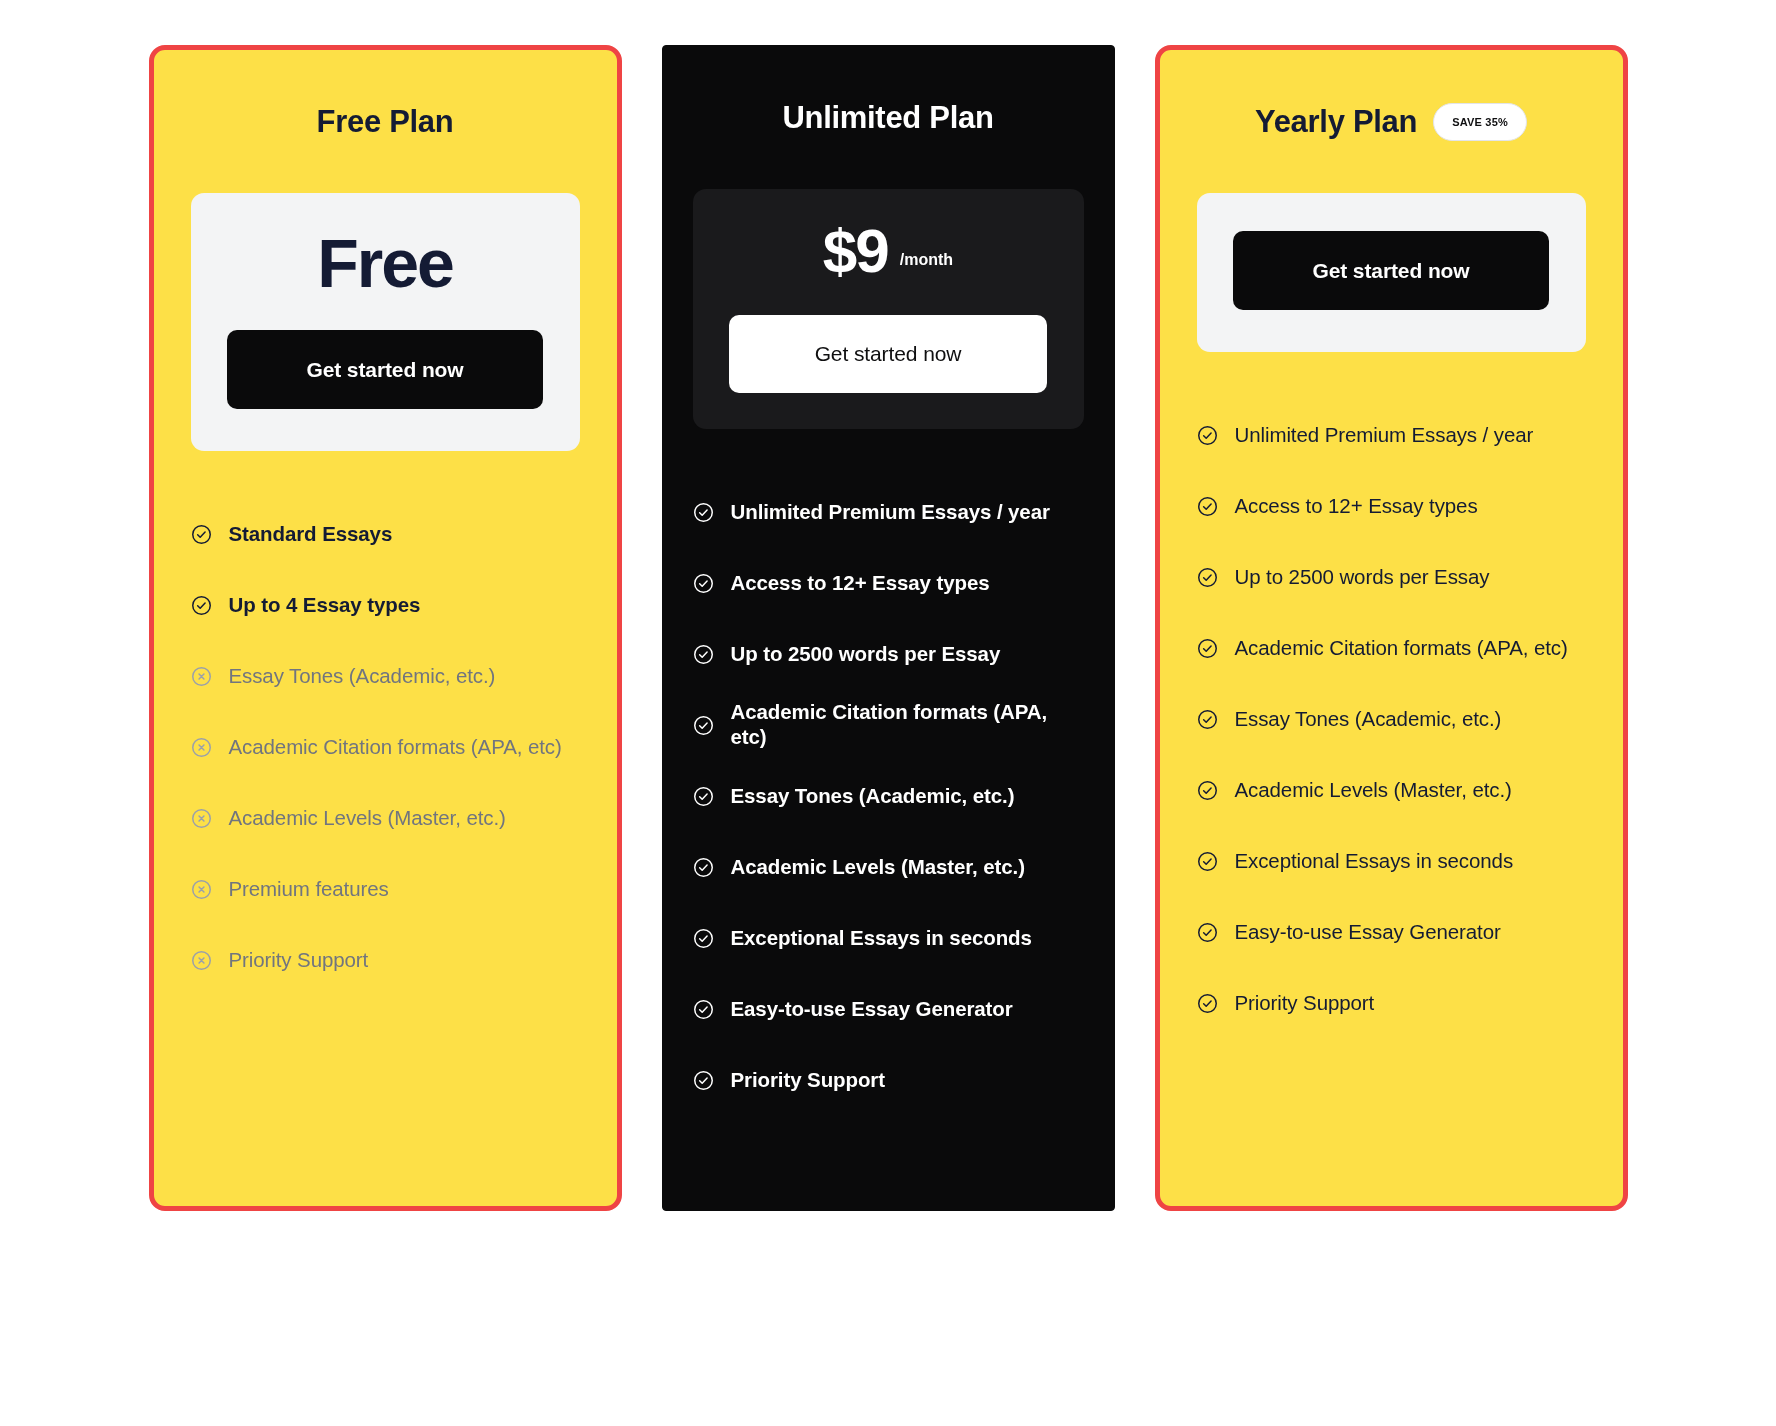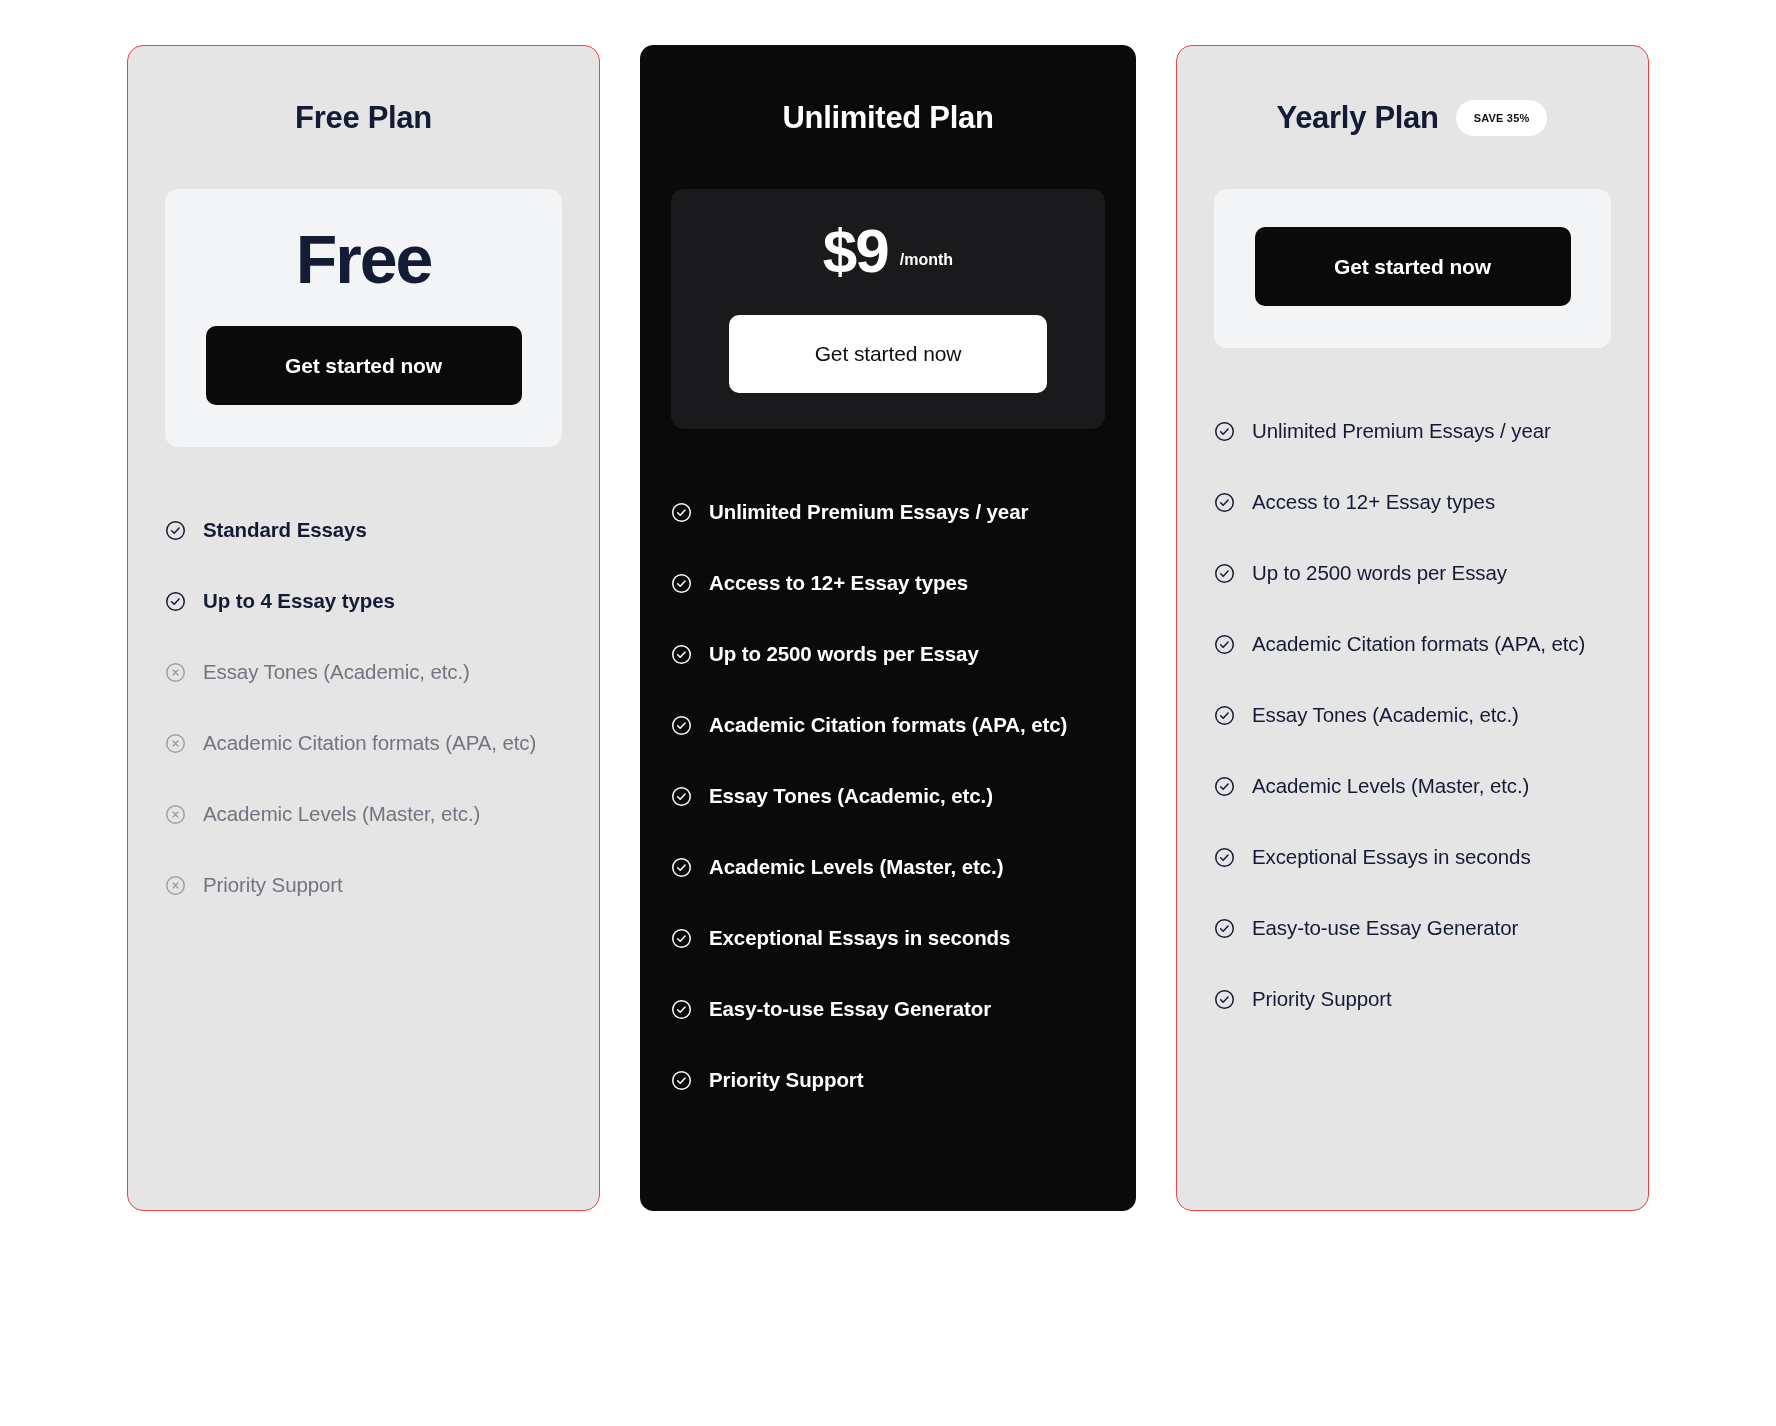--- a/index.html
+++ b/index.html
@@ -25,32 +25,32 @@
   
   .plan-card {
     position: relative;
     display: flex;
     flex-direction: column;
   }
 
   .plan-card.light {
     width: 473px;
     min-height: 1166px;
-    background: #e5e5e5;
-    border: 1px solid #ef4444;
+    background: #fde047;
+    border: 5px solid #ef4444;
     border-radius: 16px;
     padding: 0 37px;
   }
 
   .plan-card.dark {
-    width: 496px;
+    width: 453px;
     min-height: 1166px;
     background: #0a0a0b;
     border: 1px solid #0a0a0b;
-    border-radius: 13px;
+    border-radius: 4px;
     padding: 0 30px;
   }
 
   
   .plan-head {
     height: 143px;
     display: flex;
     align-items: center;
     justify-content: center;
     gap: 16px;
@@ -249,20 +249,27 @@
             <circle cx="12" cy="12" r="10" class="icon-stroke-gray" stroke-width="1.7"></circle>
             <path d="M9.2 9.2l5.6 5.6M14.8 9.2l-5.6 5.6" class="icon-stroke-gray" stroke-width="1.7" stroke-linecap="round"></path>
           </svg>
           <span class="feature-label">Academic Levels (Master, etc.)</span>
         </li>
         <li class="feature-item off">
           <svg class="feature-icon" viewBox="0 0 24 24" fill="none">
             <circle cx="12" cy="12" r="10" class="icon-stroke-gray" stroke-width="1.7"></circle>
             <path d="M9.2 9.2l5.6 5.6M14.8 9.2l-5.6 5.6" class="icon-stroke-gray" stroke-width="1.7" stroke-linecap="round"></path>
           </svg>
+          <span class="feature-label">Premium features</span>
+        </li>
+        <li class="feature-item off">
+          <svg class="feature-icon" viewBox="0 0 24 24" fill="none">
+            <circle cx="12" cy="12" r="10" class="icon-stroke-gray" stroke-width="1.7"></circle>
+            <path d="M9.2 9.2l5.6 5.6M14.8 9.2l-5.6 5.6" class="icon-stroke-gray" stroke-width="1.7" stroke-linecap="round"></path>
+          </svg>
           <span class="feature-label">Priority Support</span>
         </li>
       </ul>
     </div>
     <div class="plan-card dark">
       <div class="plan-head">
         <div class="plan-title">Unlimited Plan</div>
       </div>
       <div class="price-panel">
         <div class="price-row">

